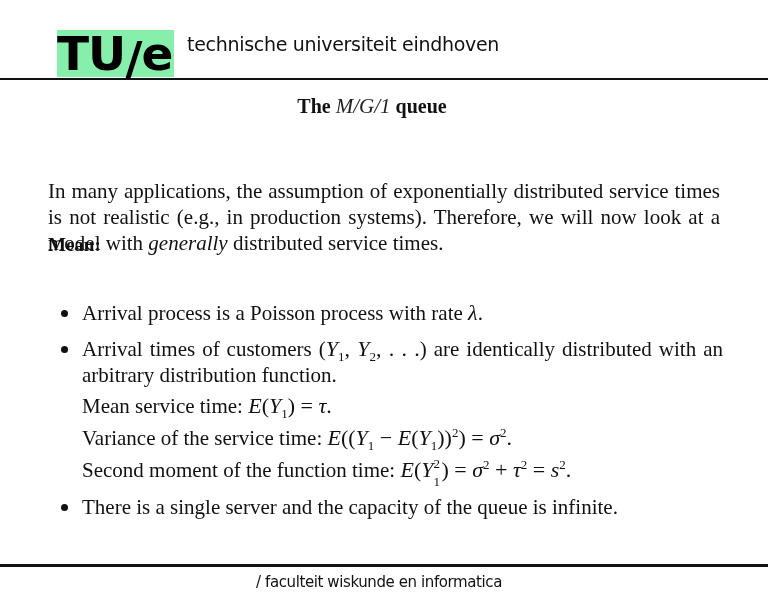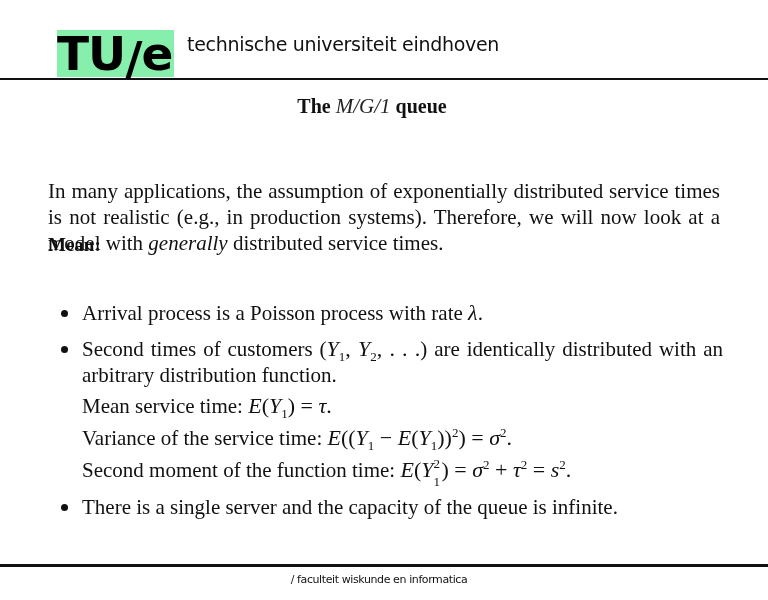--- a/index.html
+++ b/index.html
@@ -166,21 +166,21 @@
       height: 3px;
       background: #111;
     }
     .footer-text {
       position: absolute;
       left: 0;
       top: 573px;
       width: 758px;
       text-align: center;
       font-family: "DejaVu Sans", sans-serif;
-      font-size: 11px;
+      font-size: 15px;
       letter-spacing: -0.4px;
       color: #111;
     }
     .page-num {
       position: absolute;
       right: 18px;
       top: 605px;
       font-family: "Liberation Serif", serif;
       font-size: 23px;
       color: #222;
@@ -205,21 +205,21 @@
 
 <div class="model-label">Mean:</div>
 
 <ul class="bullets">
   <li>
     <span class="bullet"></span>
     <span>Arrival process is a Poisson process with rate </span><span class="m">λ</span><span>.</span>
   </li>
   <li>
     <span class="bullet"></span>
-    <span>Second times of customers (</span><span class="m">Y<sub>1</sub><span class="mn">,</span> Y<sub>2</sub><span class="mn">, . . .</span></span><span>) are identically distributed with an arbitrary distribution function.</span>
+    <span>Arrival times of customers (</span><span class="m">Y<sub>1</sub><span class="mn">,</span> Y<sub>2</sub><span class="mn">, . . .</span></span><span>) are identically distributed with an arbitrary distribution function.</span>
     <span class="sub-line"><span>Mean service time: </span><span class="m">E<span class="mn">(</span>Y<sub>1</sub><span class="mn">) = </span>τ<span class="mn">.</span></span></span>
     <span class="sub-line"><span>Variance of the service time: </span><span class="m">E<span class="mn">((</span>Y<sub>1</sub><span class="mn"> − </span>E<span class="mn">(</span>Y<sub>1</sub><span class="mn">))</span><sup>2</sup><span class="mn">) = </span>σ<sup>2</sup><span class="mn">.</span></span></span>
     <span class="sub-line"><span>Second moment of the function time: </span><span class="m">E<span class="mn">(</span>Y<span class="stack"><span class="sp">2</span><span class="sb">1</span></span><span class="mn">) = </span>σ<sup>2</sup><span class="mn"> + </span>τ<sup>2</sup><span class="mn"> = </span>s<sup>2</sup><span class="mn">.</span></span></span>
   </li>
   <li>
     <span class="bullet"></span>
     <span>There is a single server and the capacity of the queue is infinite.</span>
   </li>
 </ul>
 

